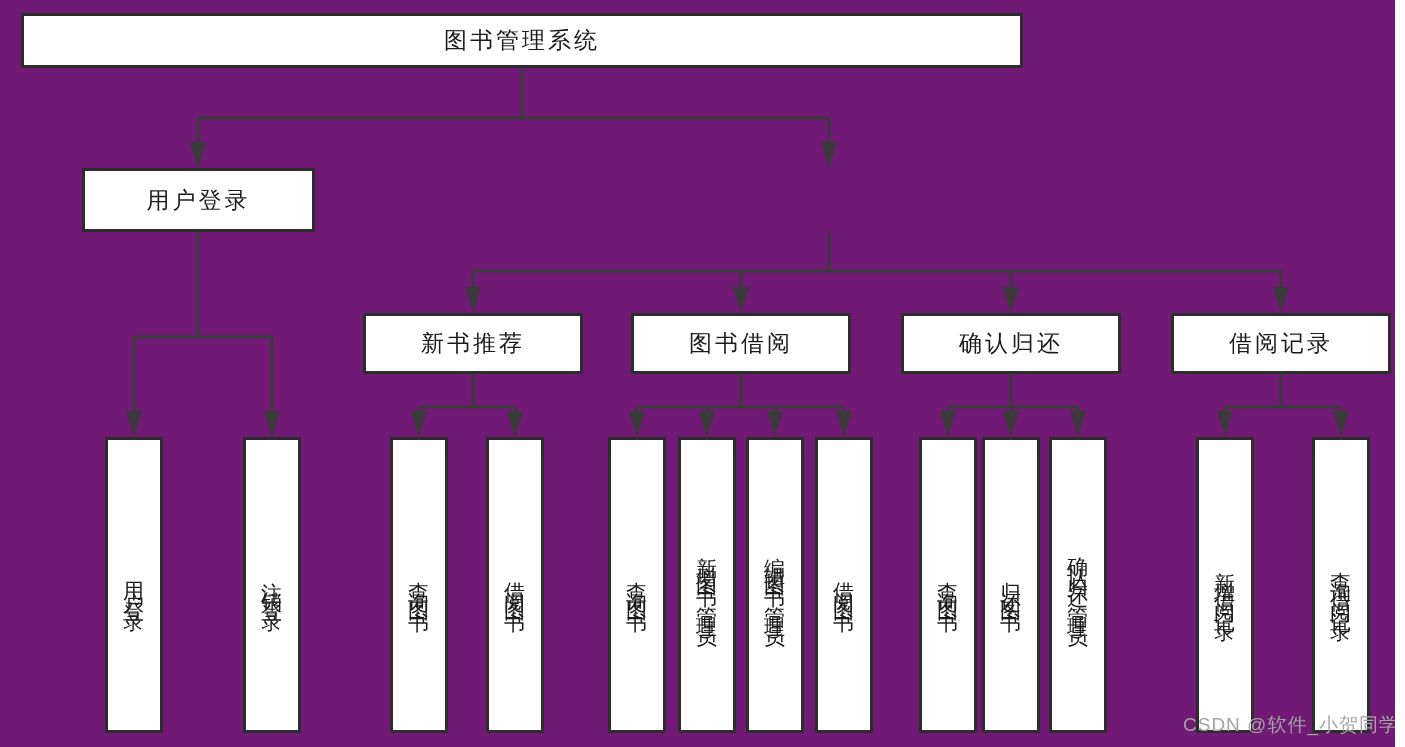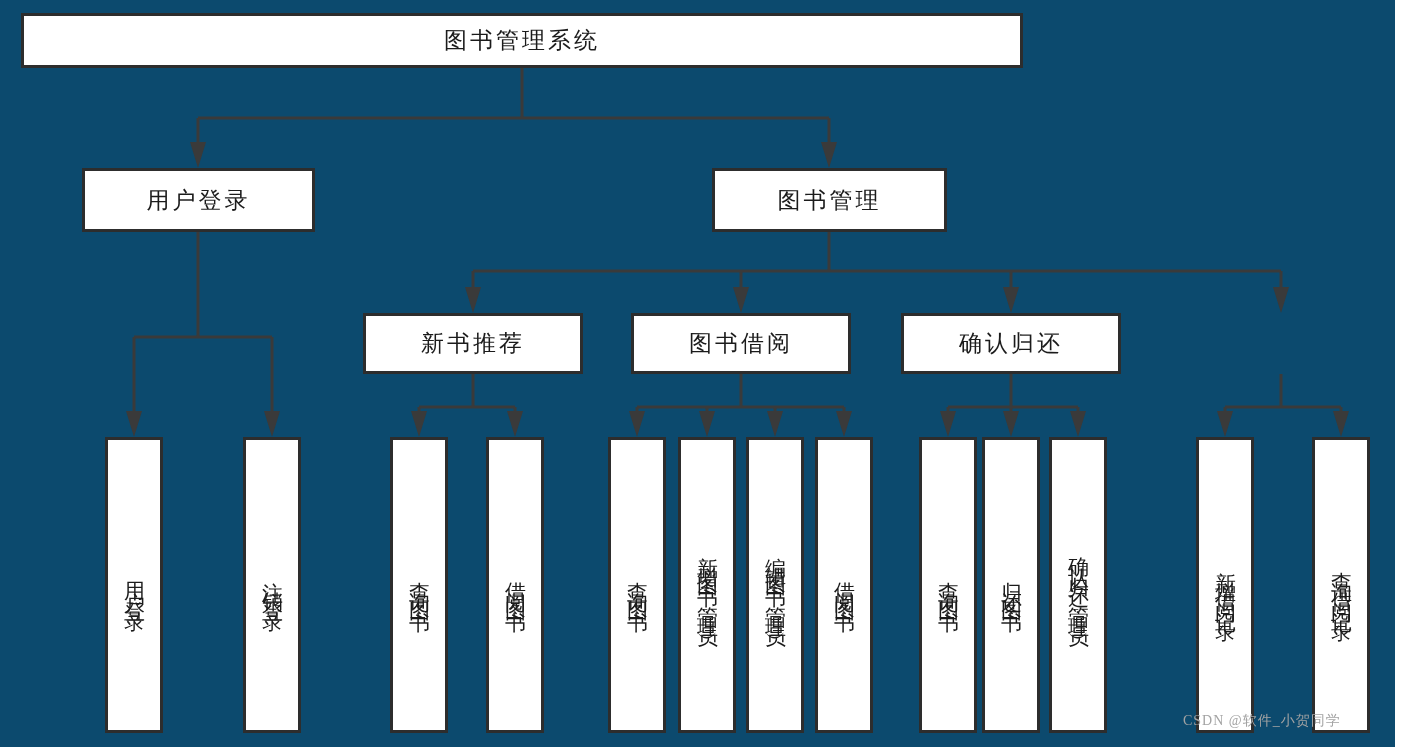--- a/index.html
+++ b/index.html
@@ -1,21 +1,21 @@
 <!DOCTYPE html>
 <html><head>
 <meta charset="utf-8">
 <style>
   html, body { margin: 0; padding: 0; background: #ffffff; }
   #canvas {
     position: relative;
     width: 1395px;
     height: 747px;
-    background: #0c4a6e;
-    font-family: Liberation Serif, serif;
+    background: #701a75;
+    font-family: Liberation Sans, sans-serif;
     overflow: hidden;
   }
   #connectors {
     position: absolute;
     left: 0; top: 0;
     width: 1405px; height: 747px;
     pointer-events: none;
   }
   .box {
     position: absolute;
@@ -64,21 +64,21 @@
   .p-c4 { left: 815px; }
   .p-d1 { left: 919px; }
   .p-d2 { left: 982px; }
   .p-d3 { left: 1049px; }
   .p-e1 { left: 1196px; }
   .p-e2 { left: 1312px; }
   #watermark {
     position: absolute;
     left: 1183px;
     top: 712px;
-    font-size: 14px;
+    font-size: 19px;
     letter-spacing: 1px;
     color: #a3a3a3;
     white-space: nowrap;
     z-index: 5;
   }
 </style>
 </head>
 <body>
 
 <div id="canvas">
@@ -118,32 +118,32 @@
       M1333 411 L1349 411 L1341 437 Z"></path>
   </svg>
 
   <div class="box lvl1">
     <span class="hlabel">图书管理系统</span>
   </div>
 
   <div class="box n-user-login">
     <span class="hlabel">用户登录</span>
   </div>
-  <div class="box n-book-mgmt">
-    <span class="hlabel">图书管理</span>
-  </div>
 
   <div class="box lvl3 n-borrowing">
     <span class="hlabel">图书借阅</span>
   </div>
   <div class="box lvl3 n-new-rec">
     <span class="hlabel">新书推荐</span>
   </div>
   <div class="box lvl3 n-current">
     <span class="hlabel">确认归还</span>
+  </div>
+  <div class="box lvl3 n-records">
+    <span class="hlabel">借阅记录</span>
   </div>
 
   <div class="box lvl4 p-a1">
     <span class="vlabel">用户登录</span>
   </div>
   <div class="box lvl4 p-a2">
     <span class="vlabel">注销登录</span>
   </div>
 
   <div class="box lvl4 p-b1">

